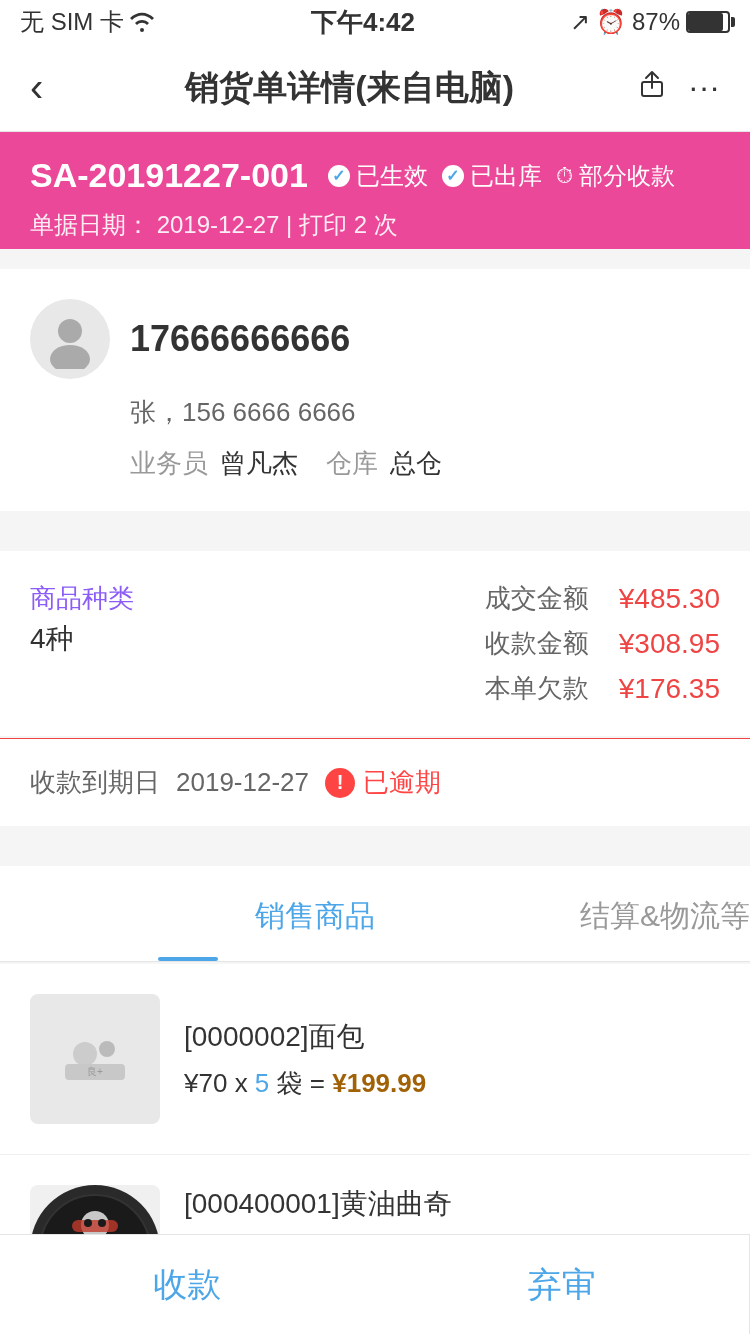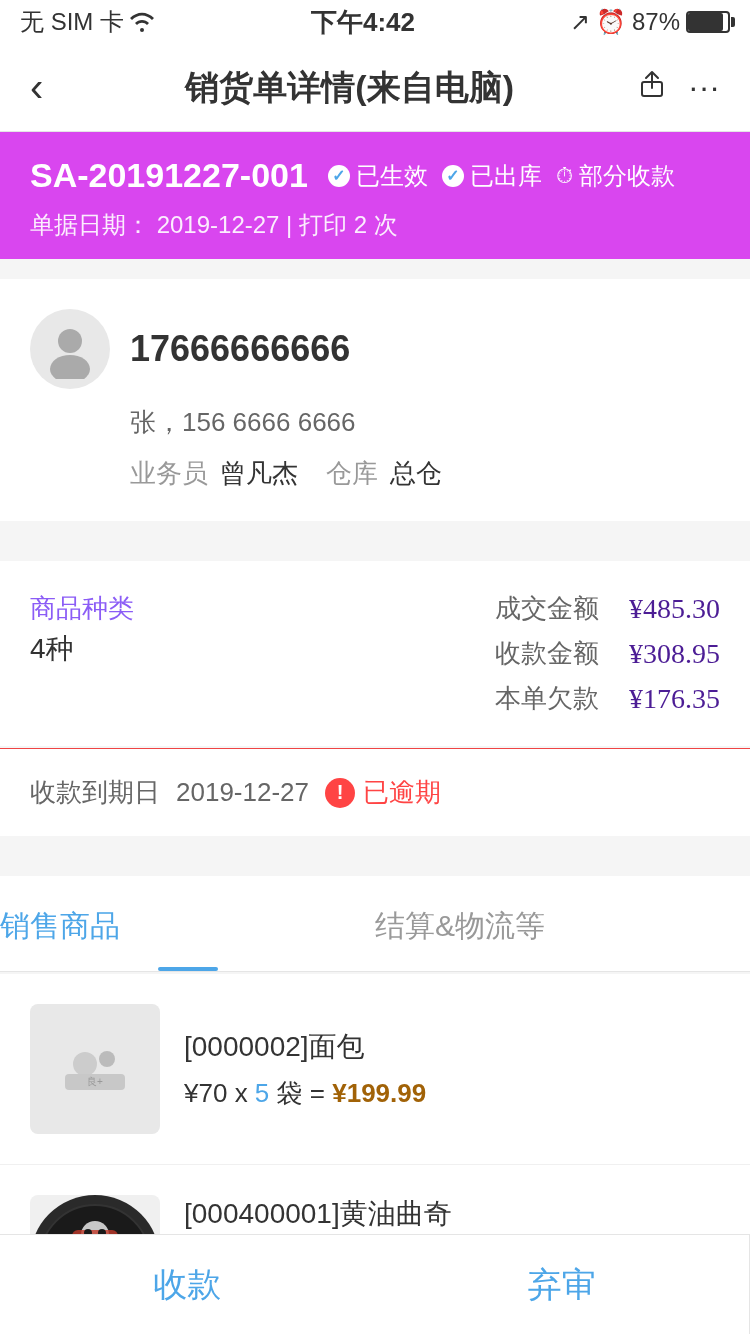--- a/index.html
+++ b/index.html
@@ -79,22 +79,22 @@
       gap: 20px;
     }
     .nav-action-icon {
       font-size: 32px;
       color: #333;
       cursor: pointer;
     }
 
     
     .header-banner {
-      background: #d946ef;
-      padding: 24px 30px 18px;
+      background: #ec4899;
+      padding: 24px 30px 8px;
       color: #fff;
     }
     .banner-row1 {
       display: flex;
       align-items: center;
       gap: 20px;
       margin-bottom: 14px;
     }
     .order-id {
       font-size: 34px;
@@ -196,21 +196,21 @@
       align-items: flex-end;
       gap: 10px;
     }
     .stats-row {
       display: flex;
       gap: 30px;
       align-items: center;
       font-size: 26px;
     }
     .stats-row-label { color: #666; }
-    .stats-row-value { color: #4c1d95; font-size: 28px; font-family: Liberation Serif, serif; }
+    .stats-row-value { color: #ef4444; font-size: 28px; }
 
     
     .due-section {
       background: #fff;
       padding: 26px 30px;
       margin-top: 2px;
       display: flex;
       align-items: center;
       gap: 16px;
       font-size: 26px;
@@ -237,21 +237,21 @@
     .tabs-section {
       background: #fff;
       margin-top: 20px;
       border-bottom: 1px solid #e5e5e5;
     }
     .tabs-row {
       display: flex;
     }
     .tab-item {
       flex: 1;
-      text-align: left;
+      text-align: right;
       padding: 30px 0 24px;
       font-size: 30px;
       cursor: pointer;
       position: relative;
     }
     .tab-item.active {
       color: #4da6e8;
     }
     .tab-item.inactive {
       color: #999;

